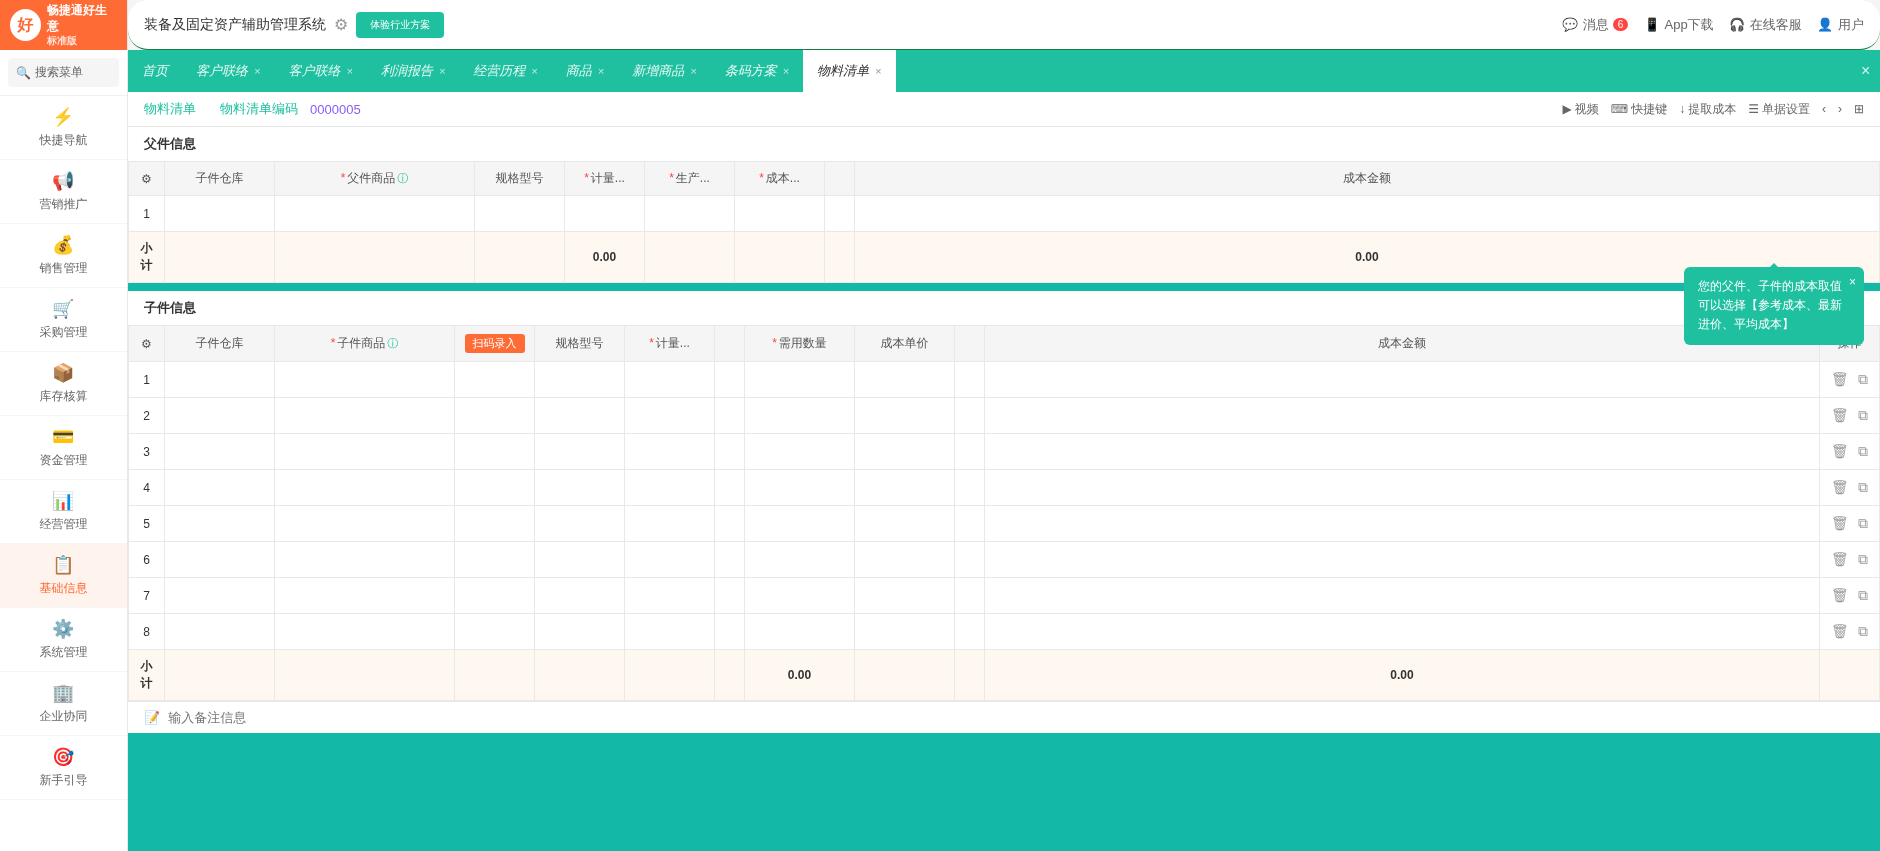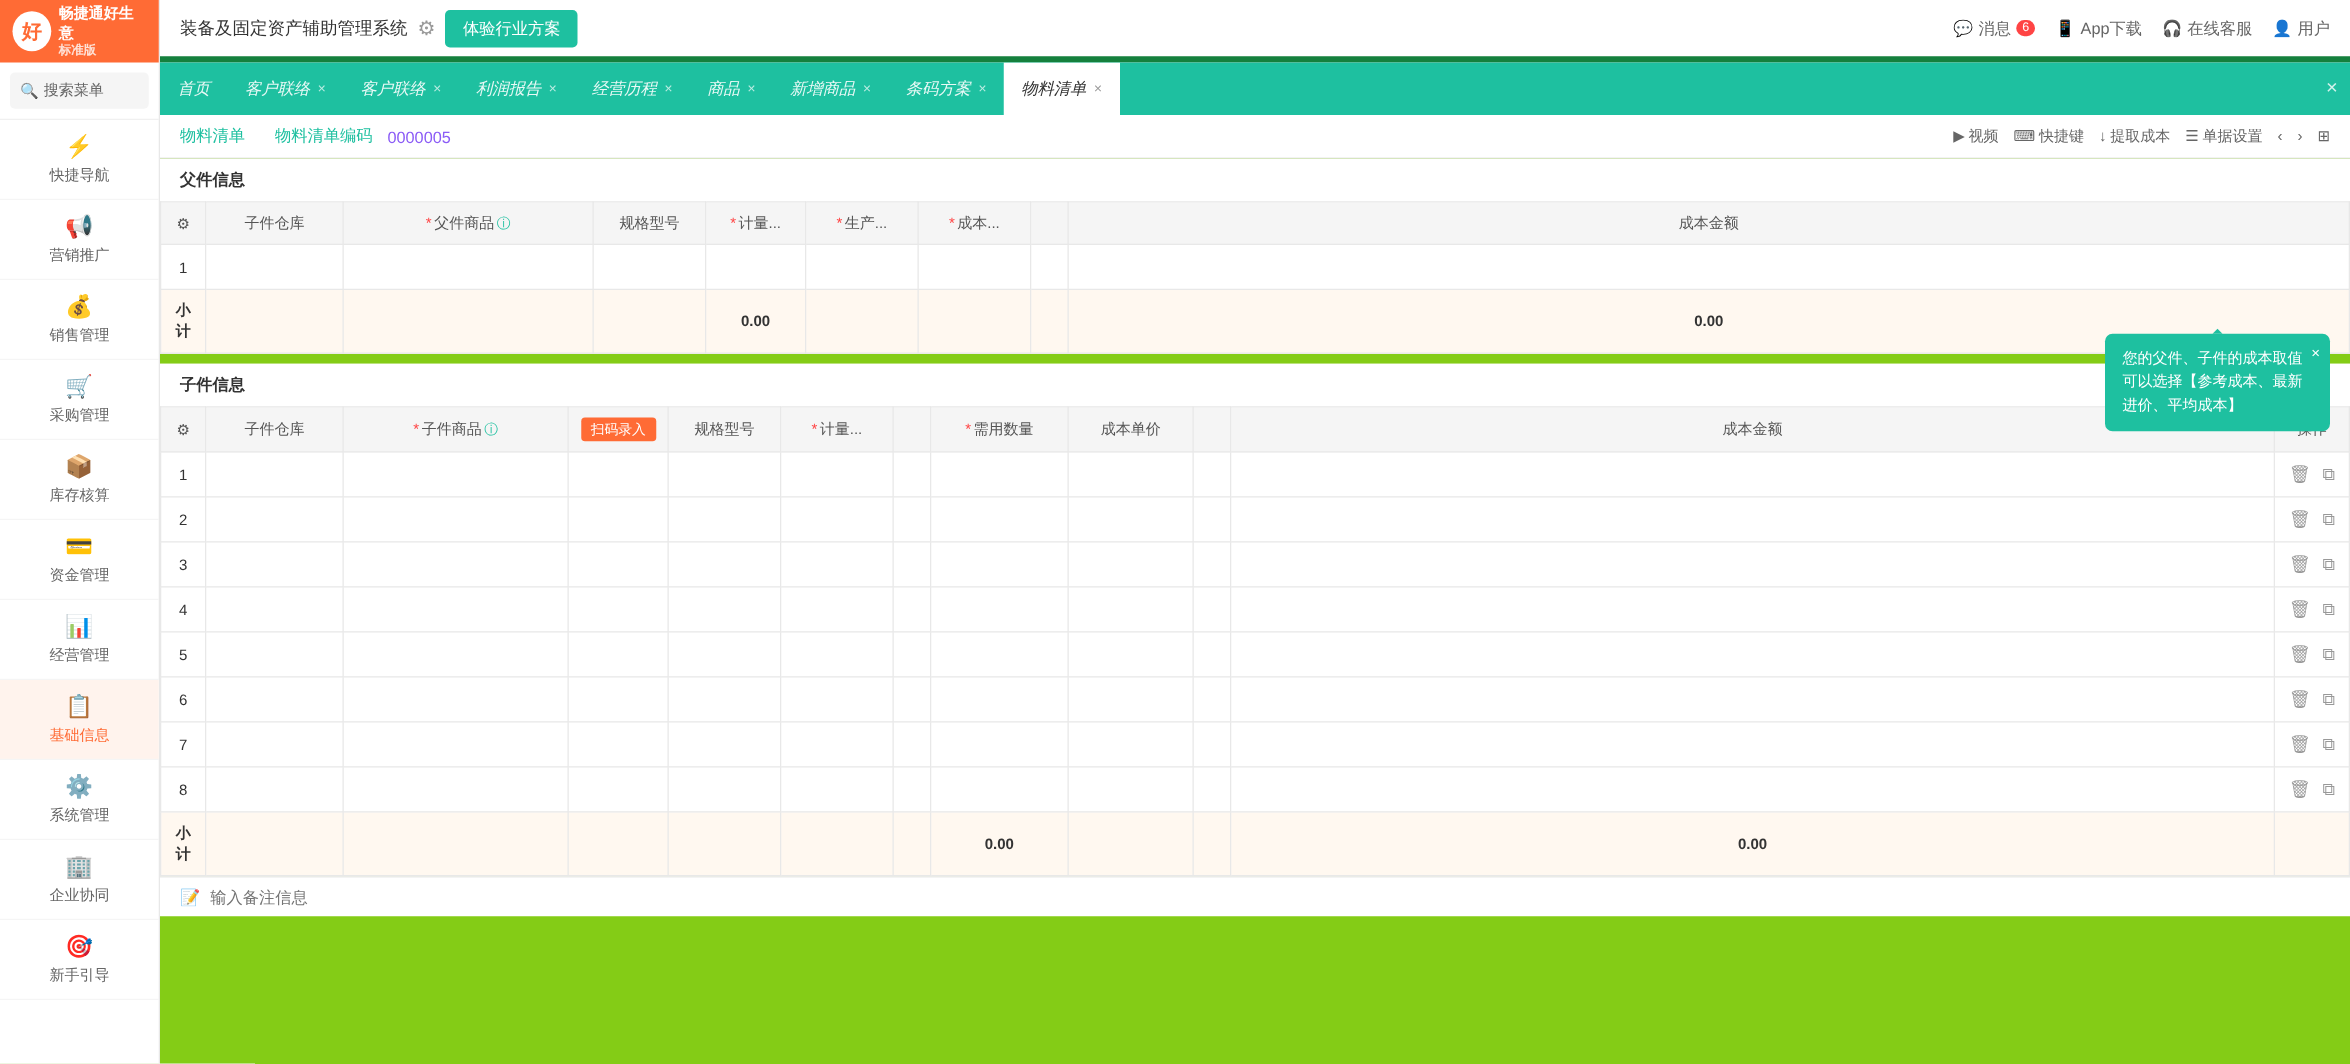--- a/index.html
+++ b/index.html
@@ -72,39 +72,40 @@
     .main-content {
       flex: 1;
       display: flex;
       flex-direction: column;
       overflow: hidden;
     }
 
     
     .top-bar {
       background: #fff;
-      border-bottom: 5px solid #15803d;
+      border-bottom: 1px solid #15803d;
       padding: 0 16px;
       display: flex;
       align-items: center;
       justify-content: space-between;
       height: 50px;
       flex-shrink: 0;
+      border-radius: 20px;
     }
     .top-bar-left { display: flex; align-items: center; gap: 8px; }
     .system-title { font-size: 14px; color: #333; }
     .settings-btn { color: #999; cursor: pointer; font-size: 16px; }
     .experience-btn {
       background: #1ec0a0;
       color: #fff;
       border: none;
       border-radius: 4px;
       padding: 6px 14px;
       cursor: pointer;
-      font-size: 13px;
+      font-size: 10px;
     }
     .top-bar-right { display: flex; align-items: center; gap: 16px; color: #666; font-size: 13px; }
     .top-bar-right-item { display: flex; align-items: center; gap: 4px; cursor: pointer; }
     .badge {
       background: #ff4444;
       color: #fff;
       border-radius: 10px;
       padding: 1px 5px;
       font-size: 10px;
     }
@@ -259,21 +260,21 @@
       display: flex;
       flex-direction: column;
       flex: 1;
       overflow: hidden;
       position: relative;
     }
 
     .tables-area {
       flex: 1;
       overflow-y: auto;
-      background: #84cc16;
+      background: #14b8a6;
     }
 
     .col-settings { width: 36px; }
     .col-warehouse { width: 110px; }
     .col-product { width: 200px; }
     .col-spec { width: 90px; }
     .col-unit { width: 80px; }
     .col-production { width: 90px; }
     .col-cost { width: 90px; }
     .col-cost-amount { min-width: 100px; }

